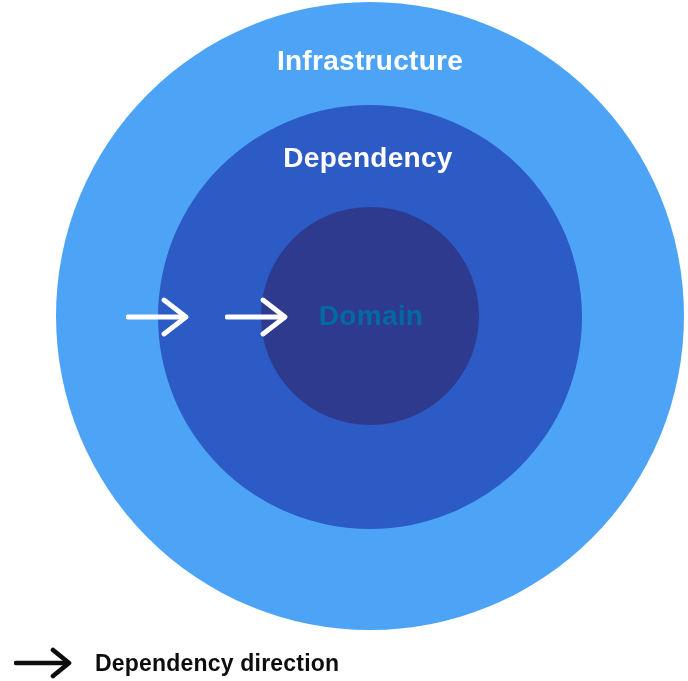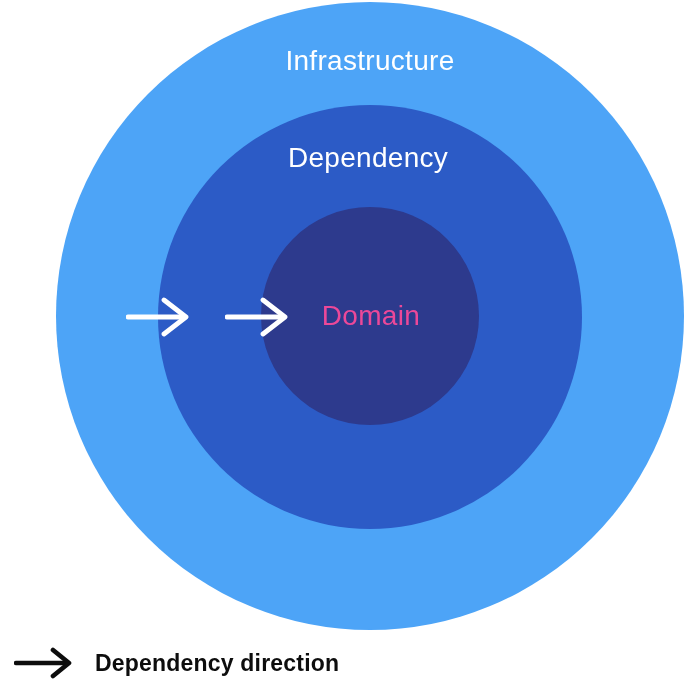--- a/index.html
+++ b/index.html
@@ -19,21 +19,21 @@
     position: absolute;
     border-radius: 50%;
   }
   .ring-outer  { left: 56px;  top: 2px;   width: 628px; height: 628px; }
   .ring-middle { left: 158px; top: 105px; width: 424px; height: 424px; }
   .ring-inner  { left: 261px; top: 207px; width: 218px; height: 218px; }
   .ring-label {
     position: absolute;
     transform: translate(-50%, -50%);
     font-size: 28px;
-    font-weight: 400;
+    font-weight: 700;
     letter-spacing: 0.3px;
     white-space: nowrap;
   }
   .label-infrastructure { left: 370px; top: 61px; }
   .label-application    { left: 368px; top: 158px; }
   .label-domain         { left: 371px; top: 316px; }
   .dep-arrow {
     position: absolute;
     width: 64px;
     height: 40px;
@@ -73,21 +73,21 @@
   <div class="ring ring-outer" style="background-color: rgb(77, 164, 247);"></div>
 
   <div class="ring ring-middle" style="background-color: rgb(44, 91, 198);"></div>
 
   <div class="ring ring-inner" style="background-color: rgb(45, 58, 141);"></div>
 
   <div class="ring-label label-infrastructure" style="color: rgb(255, 255, 255);">Infrastructure</div>
 
   <div class="ring-label label-application" style="color: rgb(255, 255, 255);">Dependency</div>
 
-  <div class="ring-label label-domain" style="color: #ec4899;">Domain</div>
+  <div class="ring-label label-domain" style="color: #0369a1;">Domain</div>
 
   <svg class="dep-arrow dep-arrow-1" viewBox="0 0 64 40">
     <g fill="none" stroke-width="4.8" stroke-linecap="round" stroke-linejoin="round" stroke="#ffffff">
       <path d="M2 20 H58"></path>
       <path d="M38 3 L60 20 L38 37"></path>
     </g>
   </svg>
 
   <svg class="dep-arrow dep-arrow-2" viewBox="0 0 64 40">
     <g fill="none" stroke-width="4.8" stroke-linecap="round" stroke-linejoin="round" stroke="#ffffff">

